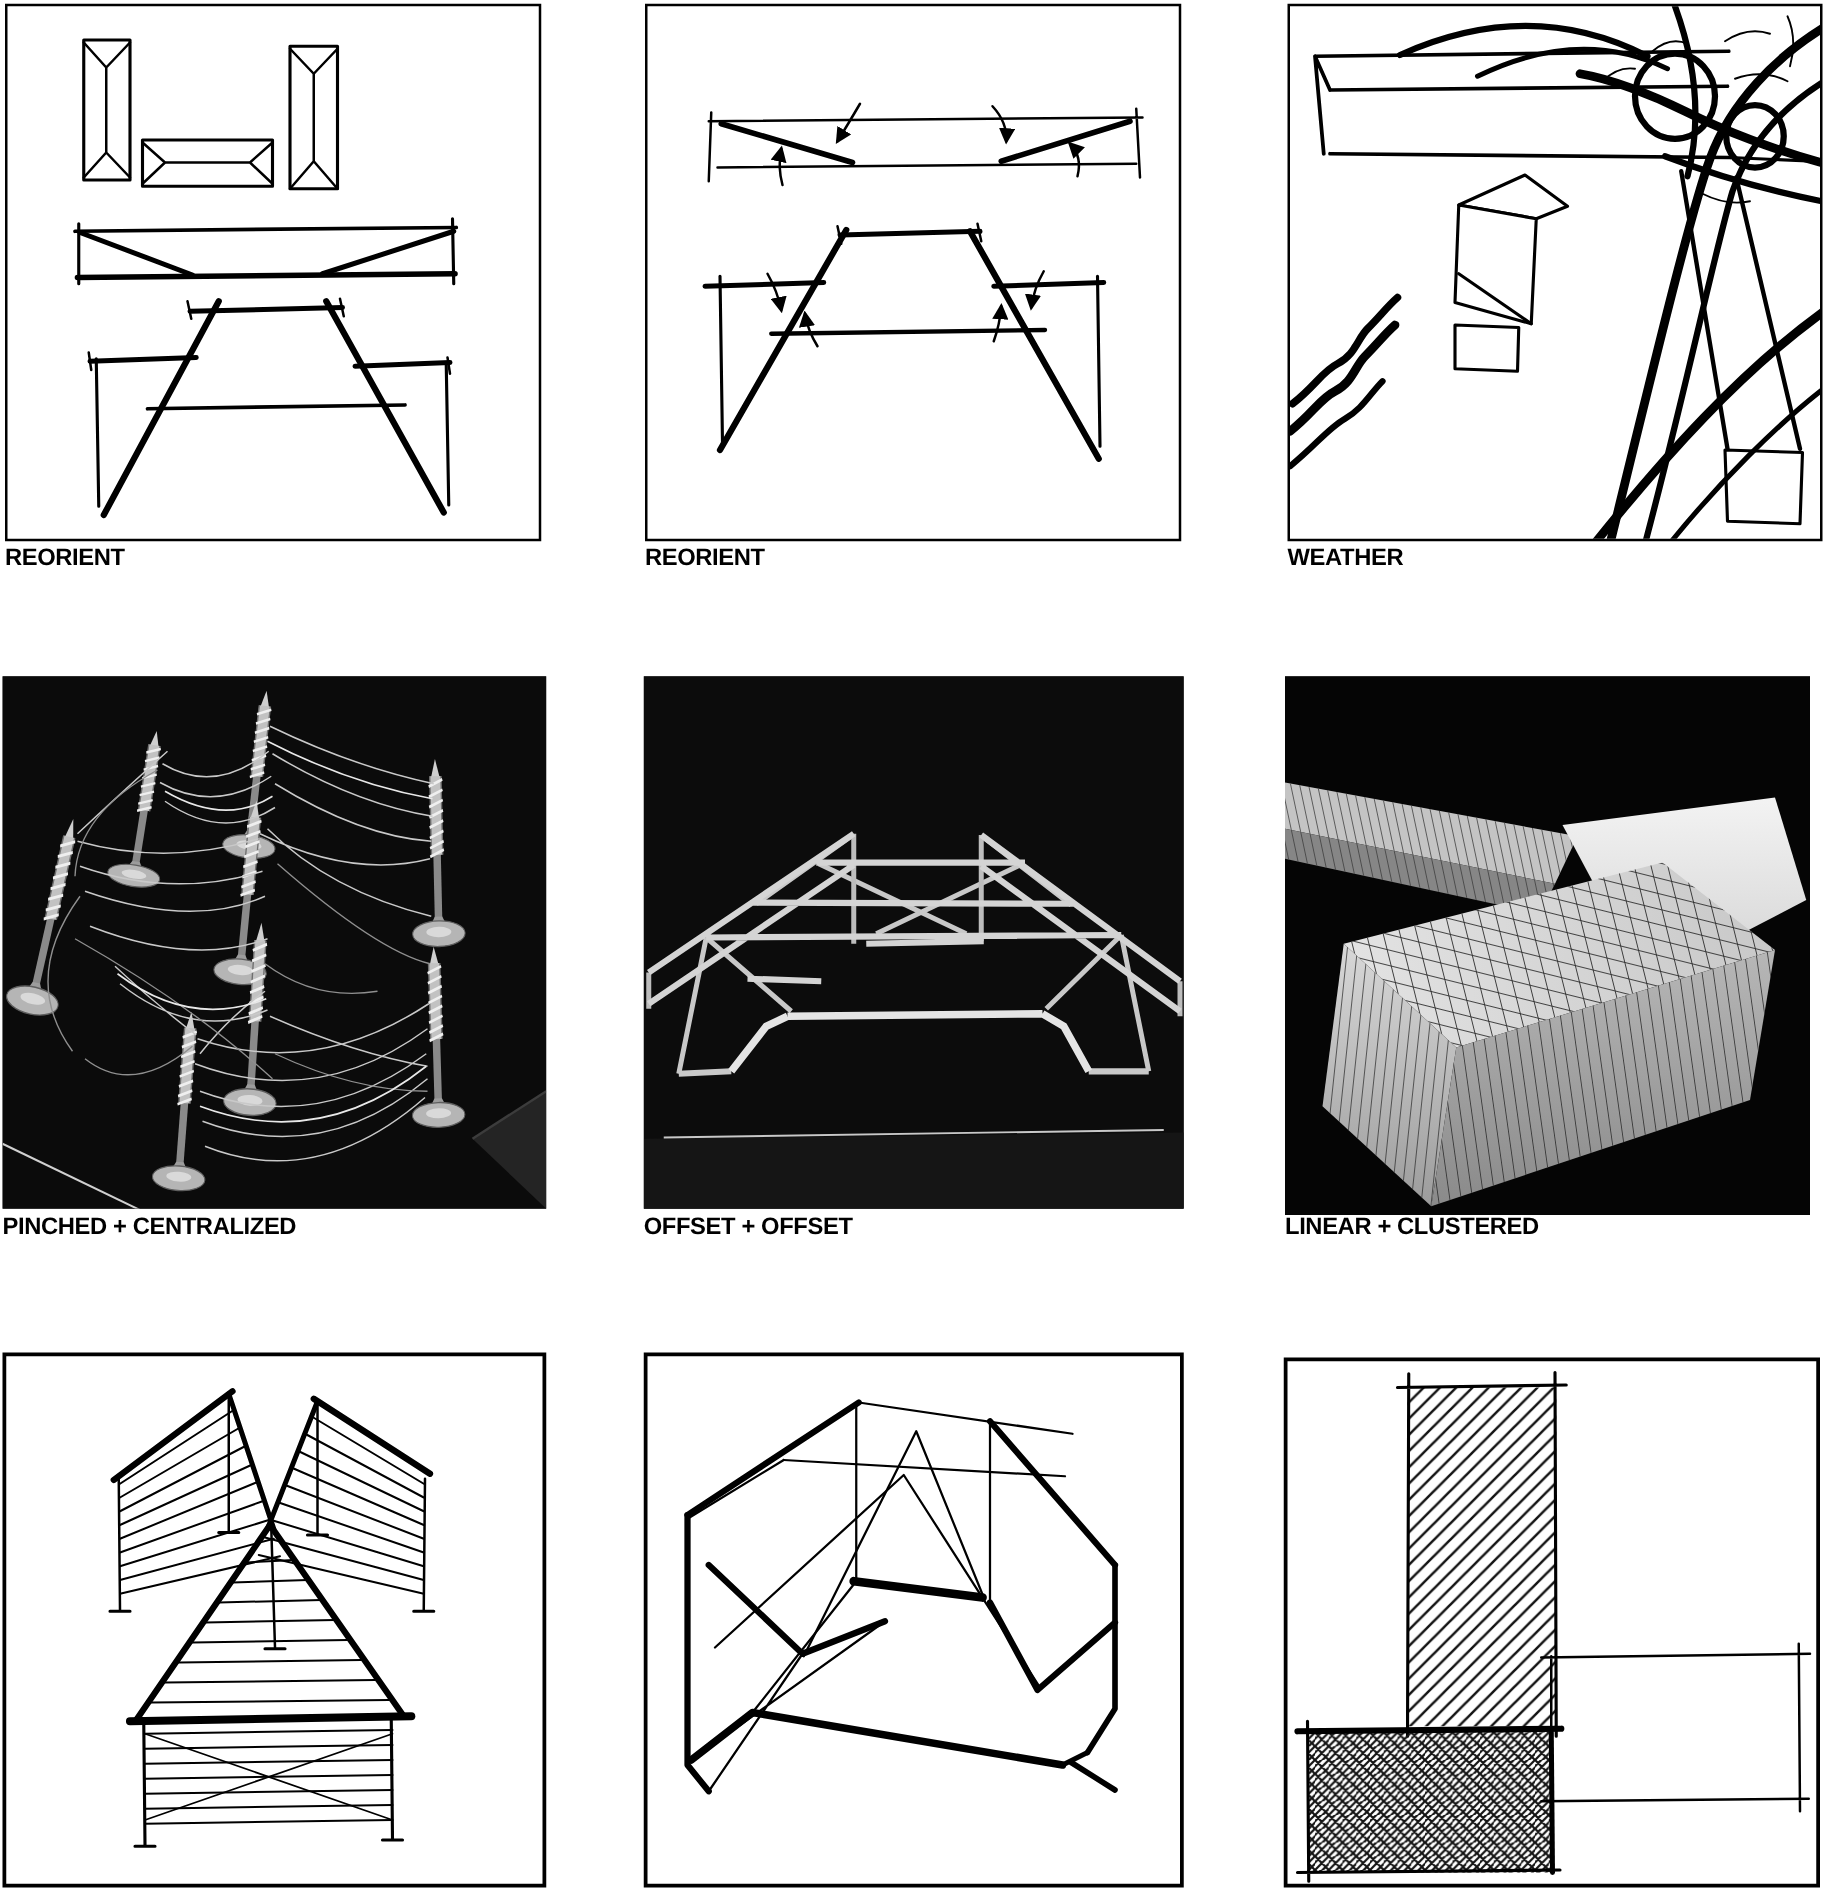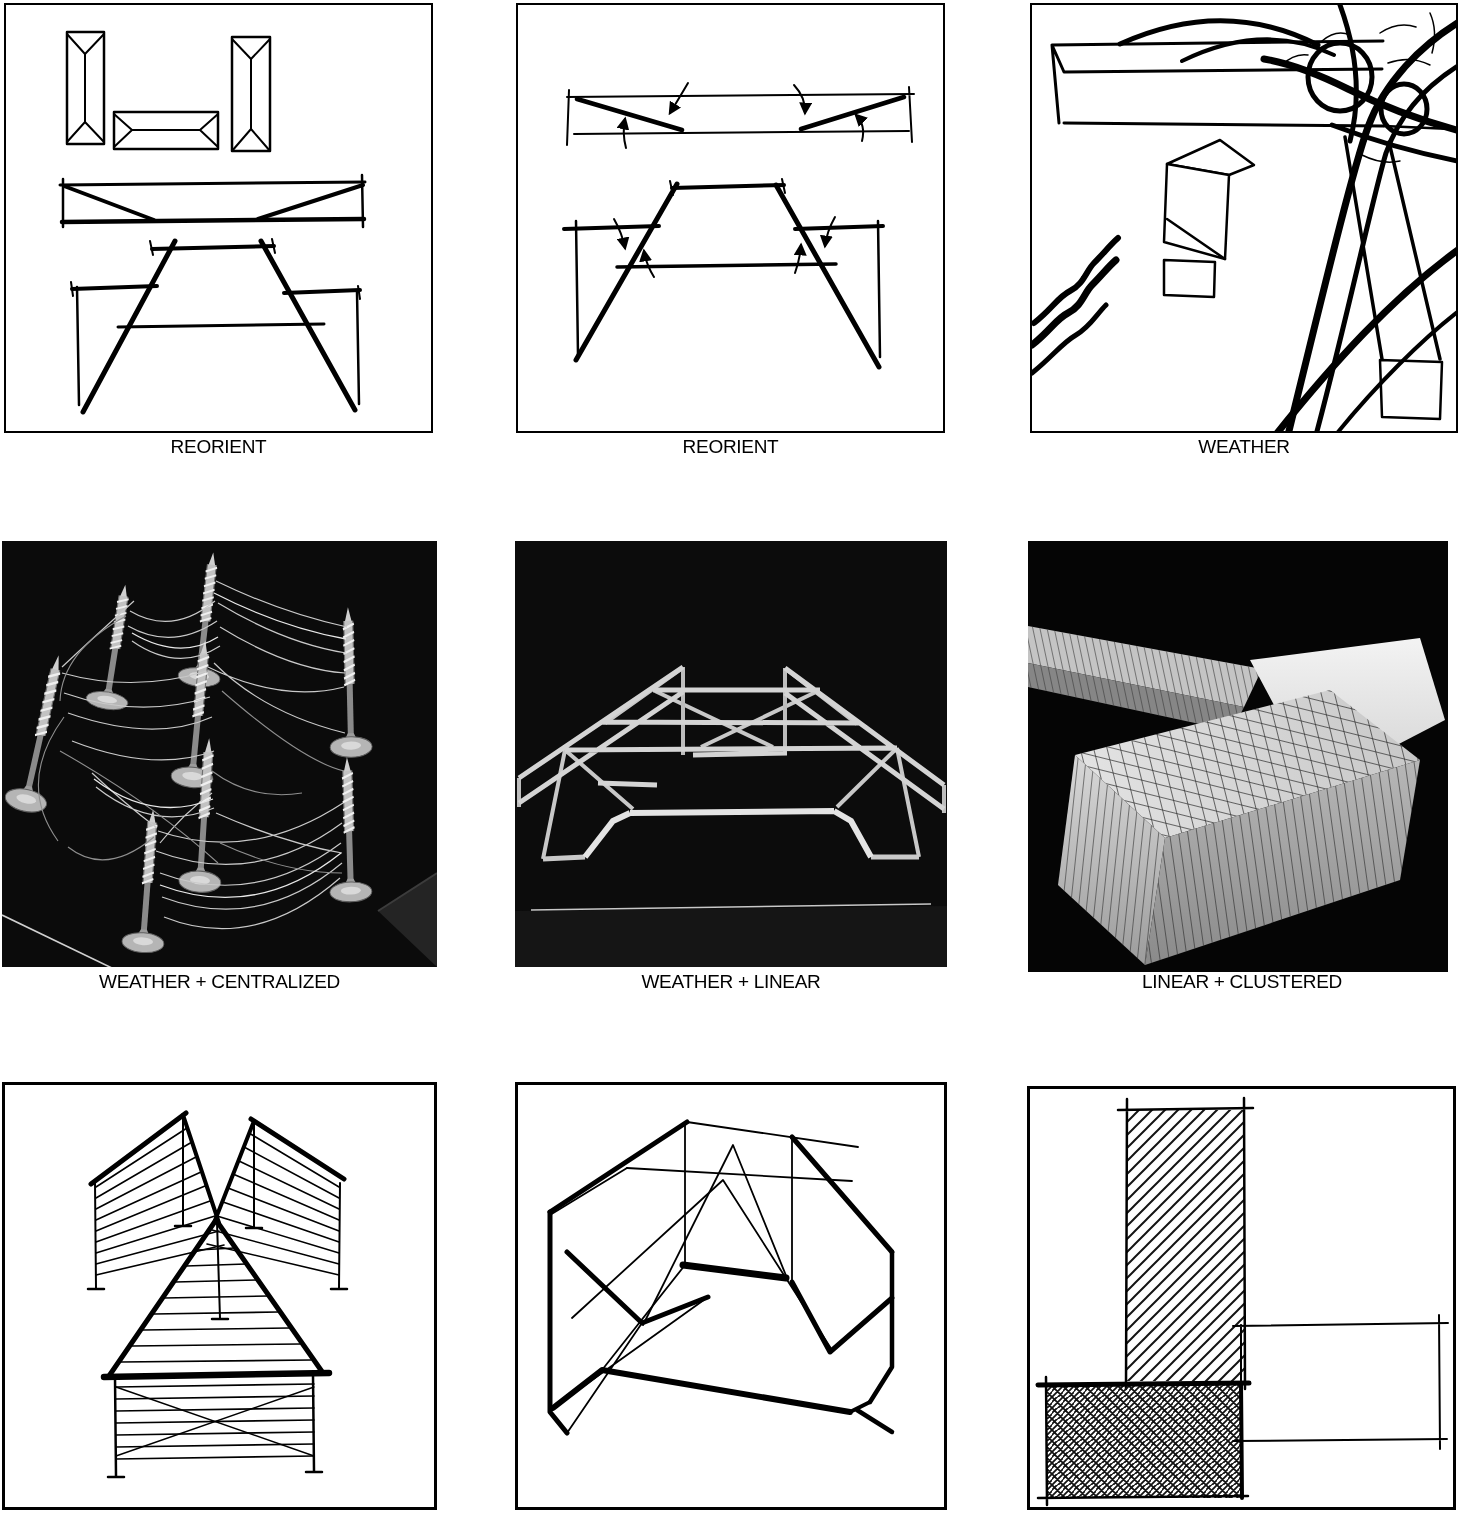--- a/index.html
+++ b/index.html
@@ -2,22 +2,22 @@
 <html><head>
 <meta charset="utf-8">
 <style>
   html,body{margin:0;padding:0;background:#ffffff;}
   .page{position:relative;width:1462px;height:1516px;background:#ffffff;overflow:hidden;
         font-family:"Liberation Sans", sans-serif;}
   .cell{position:absolute;background:#ffffff;box-sizing:border-box;}
   .box1{border:2px solid #000;}
   .box3{border:3px solid #000;}
   .photo{position:absolute;background:#0b0b0b;overflow:hidden;}
-  .caption{position:absolute;font-weight:normal;font-size:19px;line-height:20px;
-           letter-spacing:-0.3px;color:#000;text-align:center;white-space:nowrap;}
+  .caption{position:absolute;font-weight:bold;font-size:19px;line-height:20px;
+           letter-spacing:-0.3px;color:#000;text-align:left;white-space:nowrap;}
   svg{display:block;width:100%;height:100%;}
   .ink{stroke:#000;fill:none;stroke-linecap:round;stroke-linejoin:round;}
 </style>
 </head>
 <body>
 
 <div class="page">
 
   <section class="cell box1" style="left:4px;top:3px;width:429px;height:430px">
     <svg viewBox="0 0 425 426">
@@ -141,37 +141,37 @@
       <use href="#scrw" transform="translate(203,102) rotate(5.5) scale(1,1.35)"></use>
       <use href="#scrw" transform="translate(346,69) rotate(-1.3) scale(1,1.37)"></use>
       <use href="#scrw" transform="translate(207,200) rotate(3.7) scale(1,1.41)"></use>
       <use href="#scrw" transform="translate(345,219) rotate(-1.7) scale(1,1.32)"></use>
       <use href="#scrw" transform="translate(151,271) rotate(4.4) scale(1,1.31)"></use>
       <path fill="none" stroke="#c9c9c9" stroke-width="1.2" d="M128,70Q170,95 213,60 M126,85Q170,110 215,80 M130,100Q176,132 218,105 M214,40Q280,72 345,86 M216,62Q282,102 344,112 M218,86Q286,128 343,132 M60,132Q132,152 205,130 M62,152Q136,178 208,156 M66,172Q152,202 210,176 M132,60Q92,96 60,126 M206,126Q280,162 342,146 M70,200Q152,232 212,210 M212,122Q262,172 343,192 M156,290Q250,322 341,262 M154,310Q252,347 340,282 M158,332Q252,367 339,302 M160,356Q256,392 340,322 M90,232Q122,262 155,287 M210,252Q182,272 158,302 M214,272Q282,302 340,312 M94,246Q152,292 212,267 M162,376Q252,412 338,337"></path>
       <path fill="none" stroke="#8f8f8f" stroke-width="1.1" d="M58,210Q150,262 216,322 M218,302Q282,332 340,332 M62,176Q14,242 56,300 M124,75Q60,110 58,160 M220,150Q300,220 342,230 M152,296Q104,336 66,306 M210,230Q250,260 300,252"></path>
       <path fill="none" stroke="#e8e8e8" stroke-width="1.3" d="M130,92Q178,120 216,96 M212,52Q278,86 344,98 M158,344Q254,380 339,312 M92,238Q150,282 211,258"></path>
     </svg>
   </div>
-  <div class="caption" style="left:2px;top:972px;width:435px">WEATHER + CENTRALIZED</div>
+  <div class="caption" style="left:2px;top:972px;width:435px">PINCHED + CENTRALIZED</div>
 
   <div class="photo" style="left:515px;top:541px;width:432px;height:426px">
     <svg viewBox="0 0 432 426">
       <rect x="0" y="0" width="432" height="426" fill="#0c0c0c"></rect>
       <polygon points="0,370 432,365 432,426 0,426" fill="#151515"></polygon>
       <line x1="16" y1="369" x2="416" y2="363" stroke="#c8c8c8" stroke-width="1.5"></line>
       <g fill="none" stroke-linecap="butt">
         <path stroke="#c8c8c8" stroke-width="4" d="M140,150 L258,206 M303,150 L186,206 M90,182 L166,128 M342,183 L272,129 M50,209 L118,268 M382,207 L322,266 M50,209 L28,318 M382,207 L404,316"></path>
         <path stroke="#bdbdbd" stroke-width="4" d="M168,126 L168,214 M270,127 L270,212 M4,237 L4,266 M429,244 L429,272"></path>
         <path stroke="#d4d4d4" stroke-width="5" d="M4,237 L168,126 M270,127 L429,244 M138,149 L305,149 M87,181 L345,182 M50,209 L382,207 M178,214 L272,212 M83,242 L142,244 M4,262 L168,151 M270,152 L429,268"></path>
         <path stroke="#c9c9c9" stroke-width="5" d="M28,318 L70,316 M356,316 L404,316"></path>
         <path stroke="#e4e4e4" stroke-width="6" d="M115,272 L319,270 M115,272 L98,280 L70,316 M319,270 L336,280 L356,316"></path>
       </g>
     </svg>
   </div>
-  <div class="caption" style="left:515px;top:972px;width:432px">WEATHER + LINEAR</div>
+  <div class="caption" style="left:515px;top:972px;width:432px">OFFSET + OFFSET</div>
 
   <div class="photo" style="left:1028px;top:541px;width:420px;height:431px">
     <svg viewBox="0 0 420 431">
       <defs>
         <linearGradient id="gTop" x1="0" y1="0" x2="1" y2="0">
           <stop offset="0" stop-color="#e3e3e3"></stop>
             <stop offset="1" stop-color="#c8c8c8"></stop>
         </linearGradient>
         <linearGradient id="gFront" x1="0" y1="0" x2="0" y2="1">
           <stop offset="0" stop-color="#d8d8d8"></stop>

